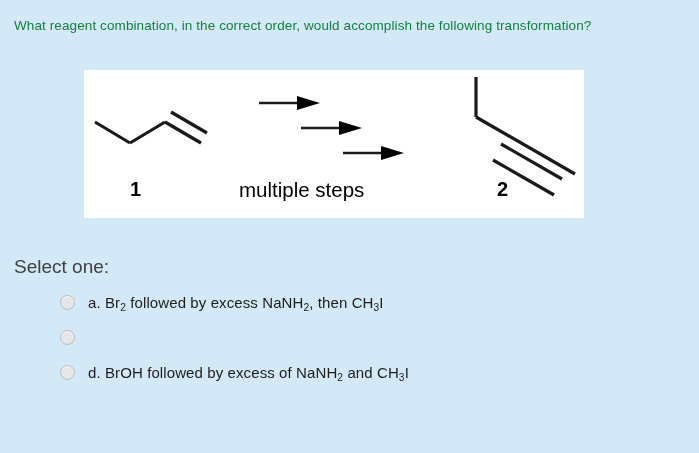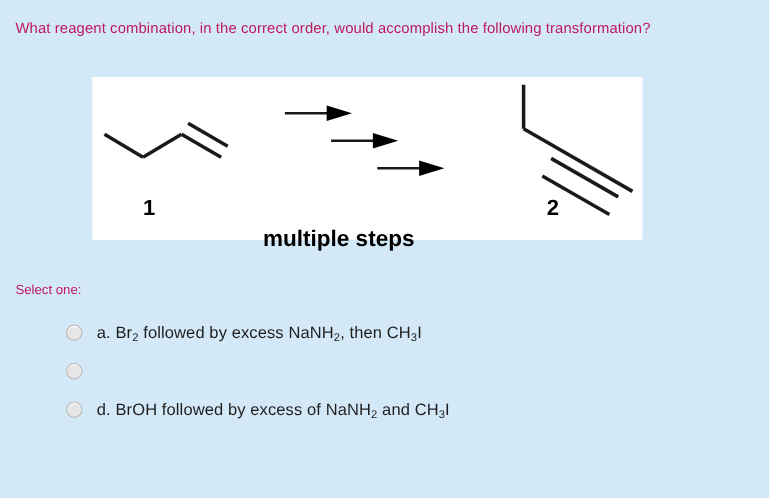--- a/index.html
+++ b/index.html
@@ -22,21 +22,21 @@
     width: 699px;
     height: 453px;
   }
   .question-text {
     position: absolute;
     left: 14px;
     top: 11px;
     width: 600px;
     font-size: 13.5px;
     line-height: 30px;
-    color: #be185d;
+    color: #15803d;
     letter-spacing: 0.1px;
   }
   .figure-panel {
     position: absolute;
     left: 84px;
     top: 70px;
     width: 500px;
     height: 148px;
     background: #ffffff;
   }
@@ -48,32 +48,31 @@
   .fig-label {
     position: absolute;
     font-weight: bold;
     font-size: 20px;
     color: #000000;
     font-family: "Liberation Sans", sans-serif;
   }
   .label-1 { left: 46px; top: 108px; }
   .label-steps {
     left: 155px; top: 108px;
-    font-weight: bold;
+    font-weight: normal;
     font-size: 20.5px;
-    margin-top: 28px;
   }
   .label-2 { left: 413px; top: 108px; }
 
   .select-one {
     position: absolute;
     left: 14px;
     top: 256px;
-    font-size: 12px;
-    color: #be185d;
+    font-size: 19px;
+    color: #404040;
   }
   .options {
     position: absolute;
     left: 0;
     top: 285px;
     width: 699px;
     padding-left: 40px;
   }
   .option-row {
     position: relative;

